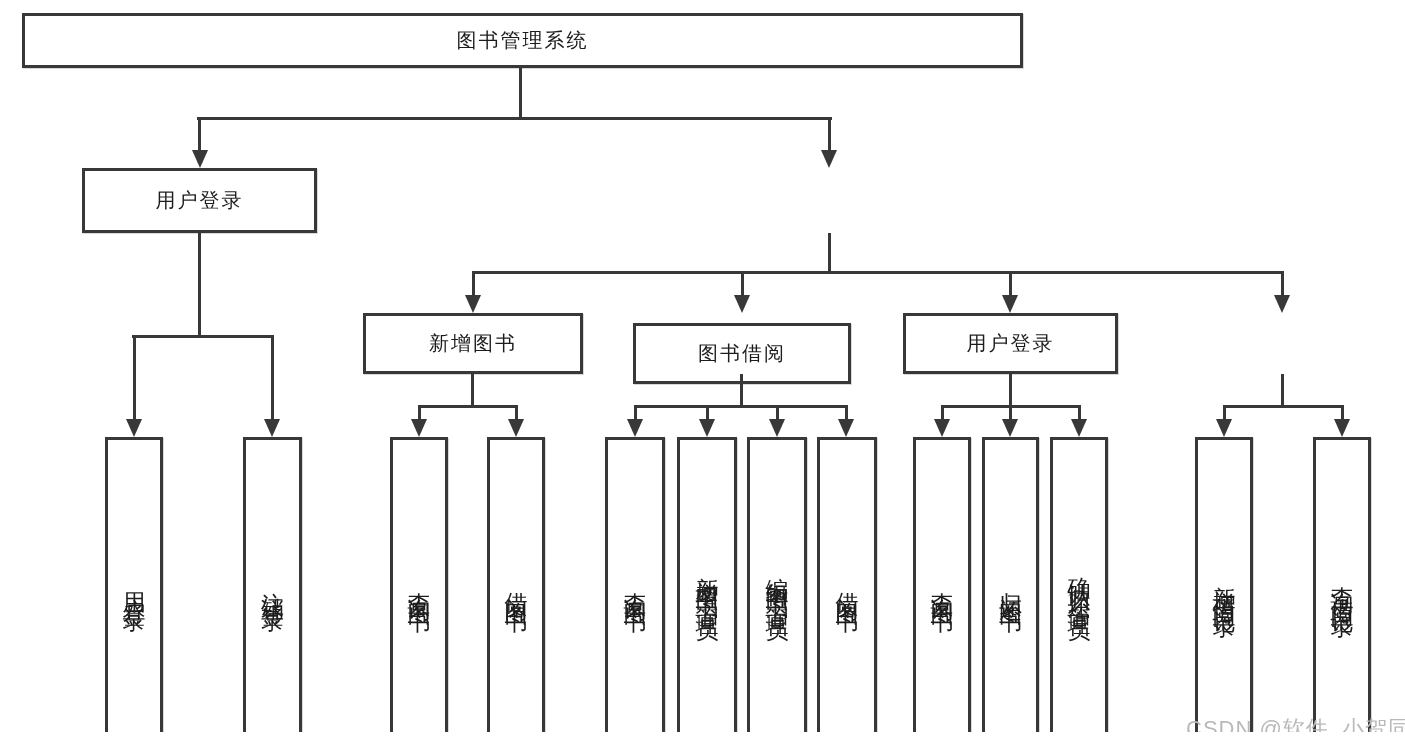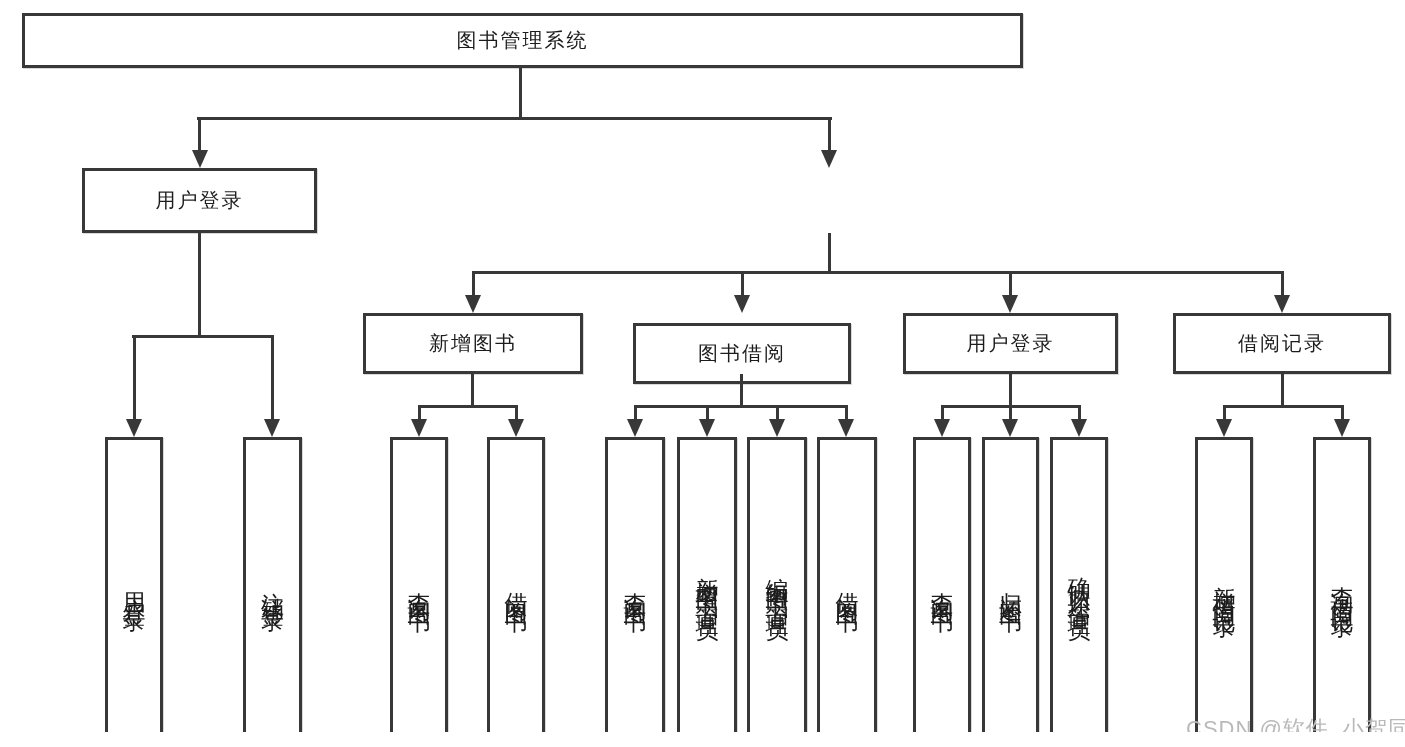--- a/index.html
+++ b/index.html
@@ -73,23 +73,20 @@
   </div>
 
   <div class="hbox" style="left:363px;top:313px;width:220px;height:61px;">
     <span>新增图书</span>
   </div>
   <div class="hbox" style="left:633px;top:323px;width:218px;height:61px;">
     <span>图书借阅</span>
   </div>
   <div class="hbox" style="left:903px;top:313px;width:215px;height:61px;">
     <span>用户登录</span>
-  </div>
-  <div class="hbox" style="left:1173px;top:313px;width:218px;height:61px;">
-    <span>借阅记录</span>
   </div>
 
   <div class="vbox" style="left:105px;top:437px;width:58px;height:298px;">
     <span class="vtext">用户登录</span>
     </div>
   <div class="vbox" style="left:243px;top:437px;width:59px;height:298px;">
     <span class="vtext">注销登录</span>
     </div>
   <div class="vbox" style="left:390px;top:437px;width:58px;height:298px;">
     <span class="vtext">查询图书</span>

